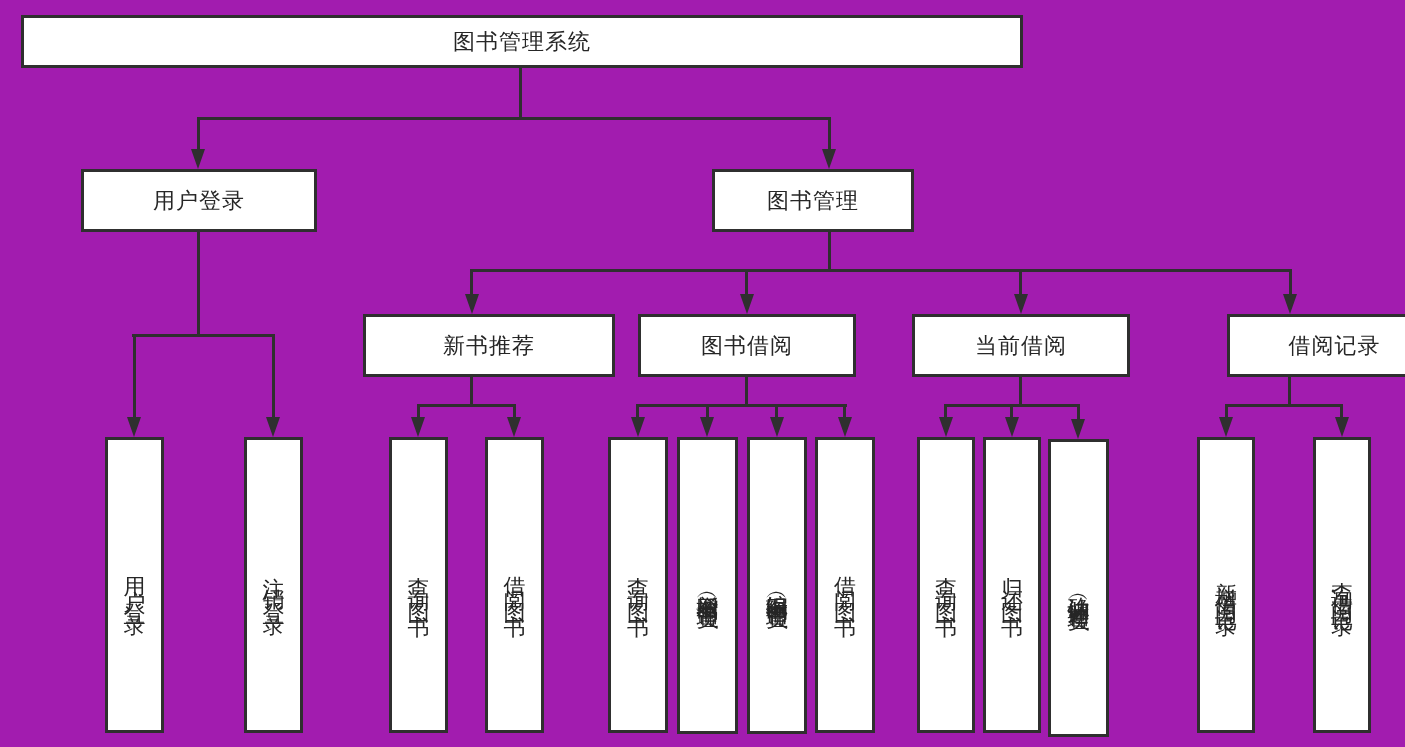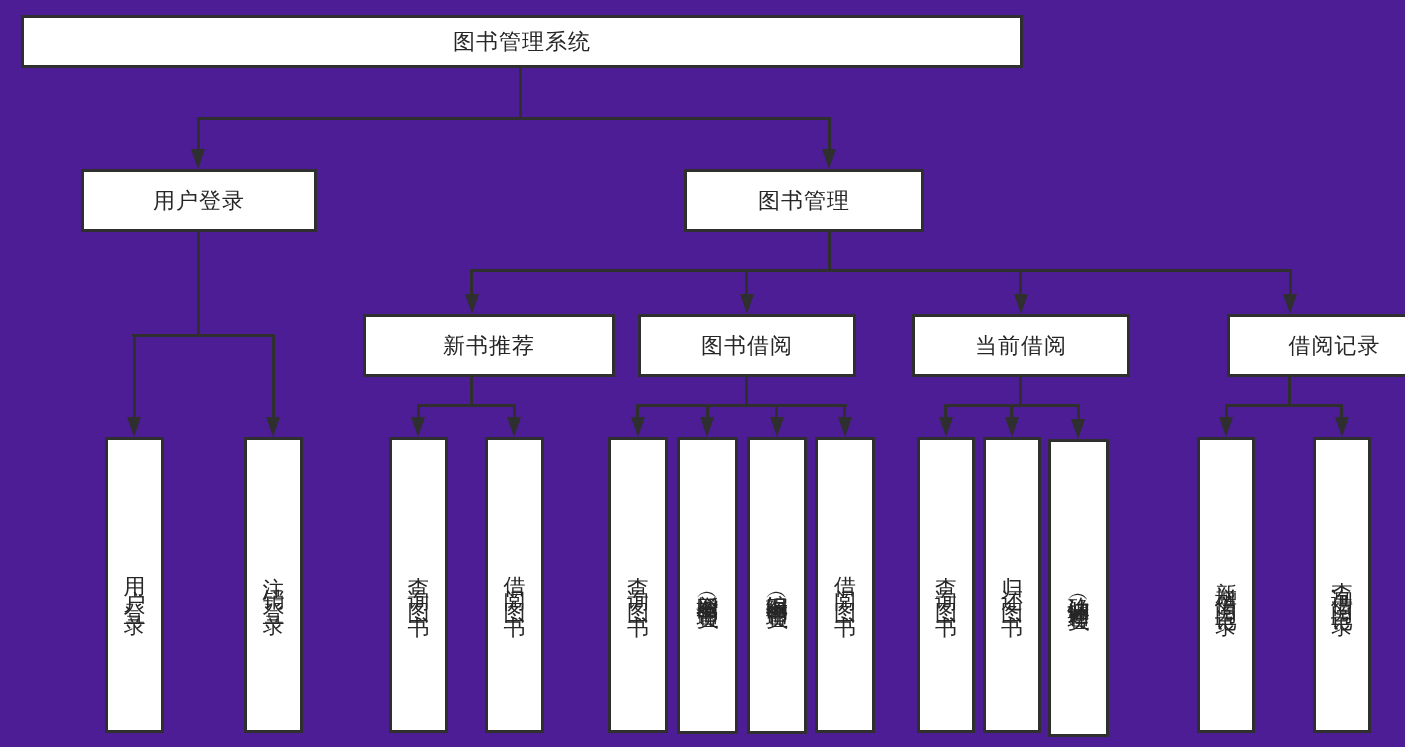--- a/index.html
+++ b/index.html
@@ -5,21 +5,21 @@
   html, body {
     margin: 0;
     padding: 0;
     background: #ffffff;
     font-family: "Liberation Sans", "DejaVu Sans", sans-serif;
   }
   #canvas {
     position: relative;
     width: 1405px;
     height: 747px;
-    background: #4c1d95;
+    background: #a21caf;
     overflow: hidden;
     text-align: right;
   }
   .box {
     position: absolute;
     box-sizing: border-box;
     border: 3px solid #2f2f2f;
     background: #ffffff;
     display: flex;
     align-items: center;
@@ -74,21 +74,21 @@
   <div class="vline" style="left:519px; top:67px; width:3px; height:52px;"></div>
   <div class="hline" style="left:197px; top:117px; width:634px; height:3px;"></div>
   <div class="vline" style="left:197px; top:117px; width:3px; height:36px;"></div>
   <div class="arrow" style="left:191px; top:149px;"></div>
   <div class="vline" style="left:828px; top:117px; width:3px; height:36px;"></div>
   <div class="arrow" style="left:822px; top:149px;"></div>
 
   <div class="box" style="left:81px; top:169px; width:236px; height:63px;">
     <span>用户登录</span>
   </div>
-  <div class="box" style="left:684px; top:169px; width:240px; height:63px;font-family:Liberation Serif, serif;">
+  <div class="box" style="left:712px; top:169px; width:202px; height:63px;font-family:Liberation Serif, serif;">
     <span>图书管理</span>
   </div>
 
   <div class="vline" style="left:197px; top:232px; width:3px; height:105px;"></div>
   <div class="hline" style="left:132px; top:334px; width:143px; height:3px;"></div>
   <div class="vline" style="left:133px; top:334px; width:3px; height:86px;"></div>
   <div class="arrow" style="left:127px; top:417px;"></div>
   <div class="vline" style="left:272px; top:334px; width:3px; height:86px;"></div>
   <div class="arrow" style="left:266px; top:417px;"></div>
 

